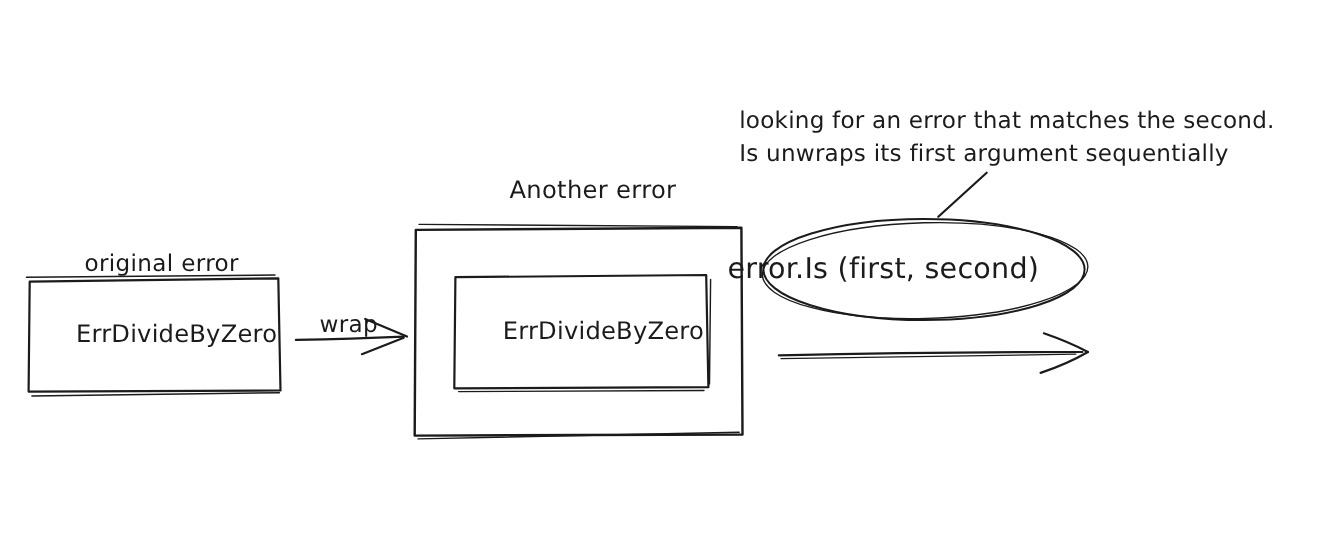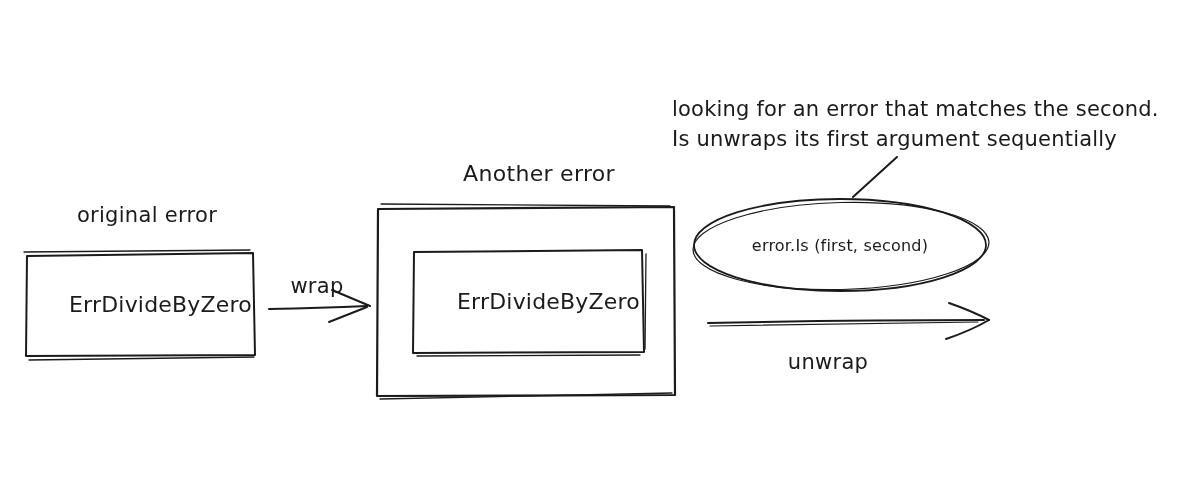--- a/index.html
+++ b/index.html
@@ -39,39 +39,39 @@
   .label.centered { text-align: center; }
   .box-text {
     position: absolute;
     display: flex;
     align-items: center;
     justify-content: center;
     font-size: 22px;
     letter-spacing: 0.2px;
     margin-left: 20px;
   }
-  .small-caption { font-size: 21px; }
+  .small-caption { font-size: 21px; margin-top: 24px; }
   .annotation {
     position: absolute;
     left: 672px;
     top: 94px;
     font-size: 21px;
     line-height: 30px;
     letter-spacing: 0.2px;
   }
   .ellipse-text {
     position: absolute;
-    left: 693px;
+    left: 656px;
     top: 199px;
     width: 294px;
     height: 92px;
     display: flex;
     align-items: center;
     justify-content: center;
-    font-size: 16px;
+    font-size: 26px;
     letter-spacing: 0.2px;
   }
 </style>
 </head>
 <body>
 
 <div class="canvas">
 
   <svg class="shapes" viewBox="0 0 1200 489" xmlns="http://www.w3.org/2000/svg">
 
@@ -113,28 +113,27 @@
       <path d="M710 326 Q850 324 978 322" stroke-width="1.2"></path>
       <path d="M949 303 Q972 311 989 320" stroke-width="2"></path>
       <path d="M946 339 Q970 331 989 320" stroke-width="2"></path>
     </g>
   </svg>
 
   <div class="label centered small-caption" style="left:47px; top:203px; width:200px;">original error</div>
 
   <div class="box-text" style="left:26px; top:253px; width:229px; height:103px;">ErrDivideByZero</div>
 
-  <div class="label centered small-caption" style="left:267px; top:274px; width:100px;">wrap</div>
+  <div class="label centered small-caption" style="left:267px; top:259px; width:100px;">wrap</div>
 
   <div class="label centered" style="left:439px; top:161px; width:200px; font-size:22px;">Another error</div>
 
   <div class="box-text" style="left:413px; top:250px; width:231px; height:103px;">ErrDivideByZero</div>
 
   <div class="annotation">
     <div>looking for an error that matches the second.</div>
     <div>Is unwraps its first argument sequentially</div>
   </div>
 
   <div class="ellipse-text">error.Is (first, second)</div>
 
-  <div class="label centered small-caption" style="left:728px; top:350px; width:200px;">unwrap</div>
 
 </div>
 
 </body></html>

